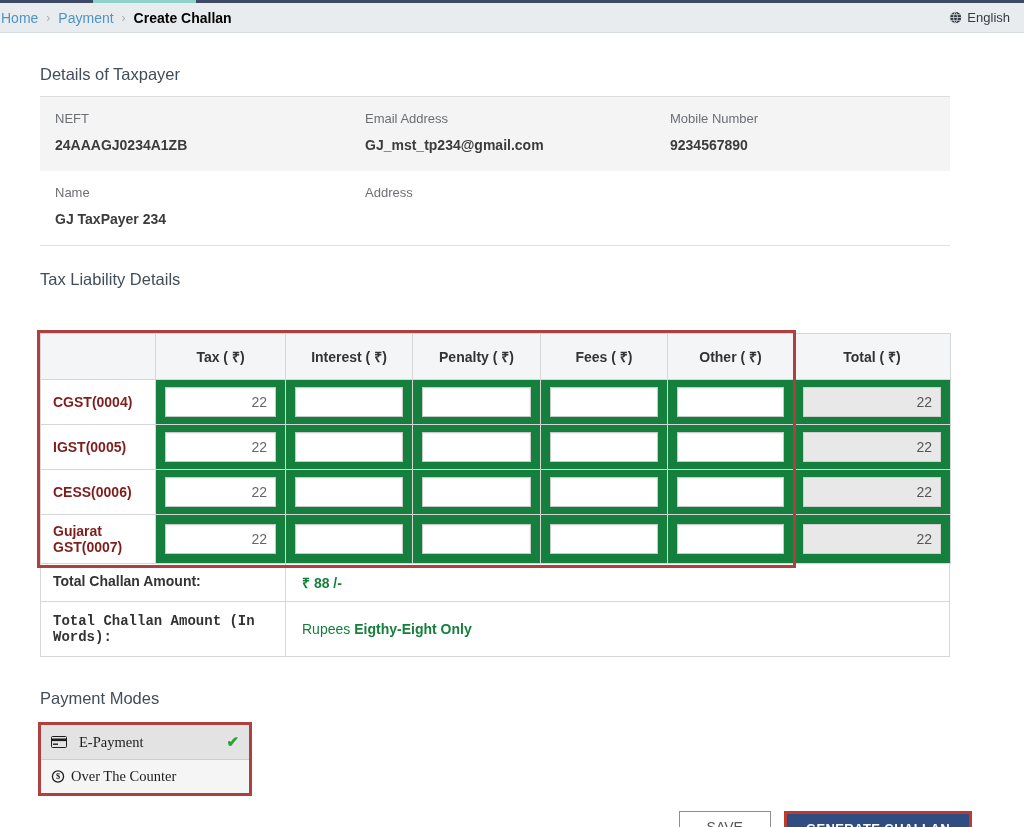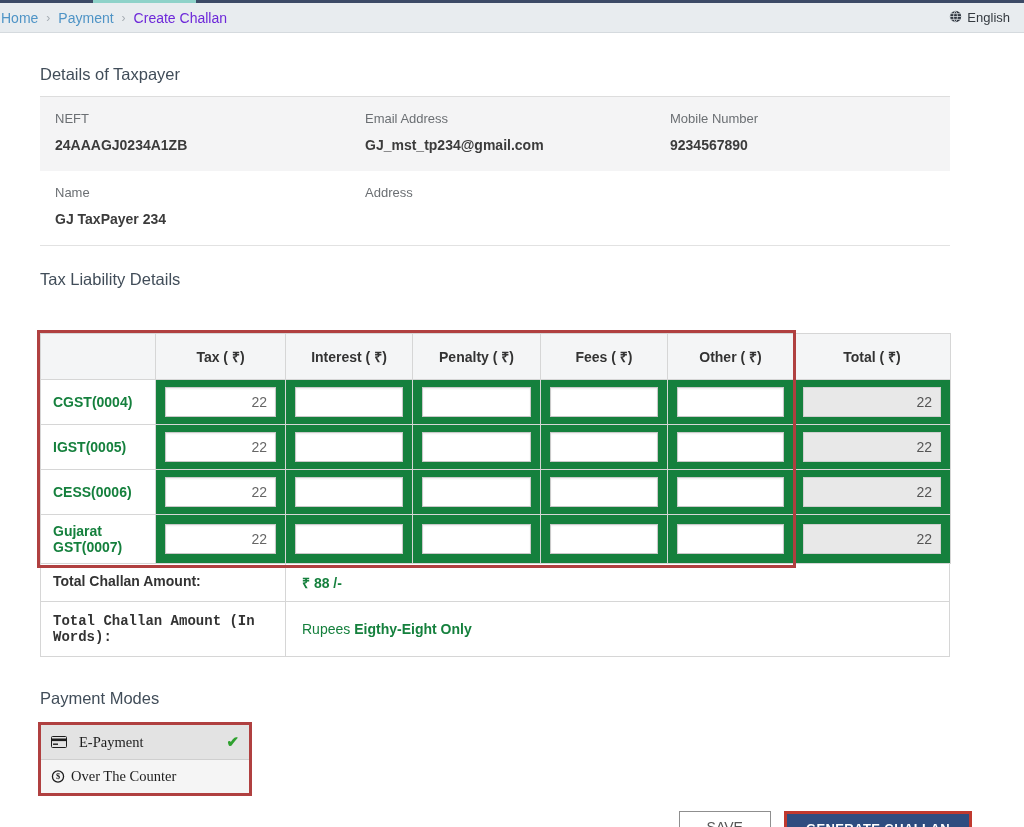--- a/index.html
+++ b/index.html
@@ -12,22 +12,22 @@
   .top-strip .teal-seg { position: absolute; left: 93px; top: 0; width: 103px; height: 3px; background: #8ed2c9; }
   
   .crumb-bar {
     height: 30px; background: #e8ecef; border-bottom: 1px solid #d5dade;
     display: flex; align-items: center; justify-content: space-between;
     padding: 0 14px 0 1px; font-size: 14px;
   }
   .crumbs { display: flex; align-items: center; gap: 8px; }
   .crumb-link { color: #4f94c6; text-decoration: none; cursor: pointer; }
   .crumb-sep { color: #a6adb3; font-size: 12px; }
-  .crumb-current { color: #6d28d9; }
-  .lang { display: flex; gap: 5px; font-size: 13px; color: #343a40; cursor: pointer; }
+  .crumb-current { color: #000000; font-weight: bold; }
+  .lang { display: flex; align-items: center; gap: 5px; font-size: 13px; color: #343a40; cursor: pointer; }
   
   .content { margin-left: 40px; width: 910px; }
   h2.section-title { font-size: 16.5px; font-weight: 400; color: #414d59; }
   .t1 { margin-top: 32px; margin-bottom: 12px; }
   .t2 { margin-top: 24px; margin-bottom: 18px; }
   .t3 { margin-top: 32px; margin-bottom: 14px; }
   
   .tp-panel { border-top: 1px solid #ddd; border-bottom: 1px solid #e2e2e2; }
   .tp-row { display: flex; padding: 14px 0 18px 15px; }
   .tp-row.gray { background: #f4f4f5; }
@@ -38,21 +38,21 @@
   .tp-value { font-size: 14px; font-weight: bold; color: #3b3b3b; min-height: 16px; }
   
   .tbl-wrap { position: relative; margin-top: 44px; }
   table.tax-table { border-collapse: collapse; width: 910px; table-layout: fixed; }
   .tax-table th, .tax-table td { border: 1px solid #d6d6d6; }
   .tax-table thead th {
     background: #f4f5f6; font-size: 14px; font-weight: bold; color: #333;
     padding: 13px 6px; text-align: center;
   }
   .tax-table tbody th {
-    background: #fff; font-size: 14px; font-weight: bold; color: #15803d;
+    background: #fff; font-size: 14px; font-weight: bold; color: #7f1d1d;
     text-align: left; padding: 8px 6px 8px 12px; vertical-align: middle;
   }
   .tax-table tbody td { padding: 7px 9px; background: #15803d; vertical-align: middle; }
   .cell-input {
     width: 100%; height: 30px; border: 1px solid #c9c9c9; background: #fff;
     text-align: right; padding: 0 8px; font-size: 14px; color: #666;
     font-family: "Liberation Sans", sans-serif;
     box-shadow: inset 0 1px 2px rgba(0,0,0,0.07);
   }
   .cell-input:disabled, .cell-input.readonly {

